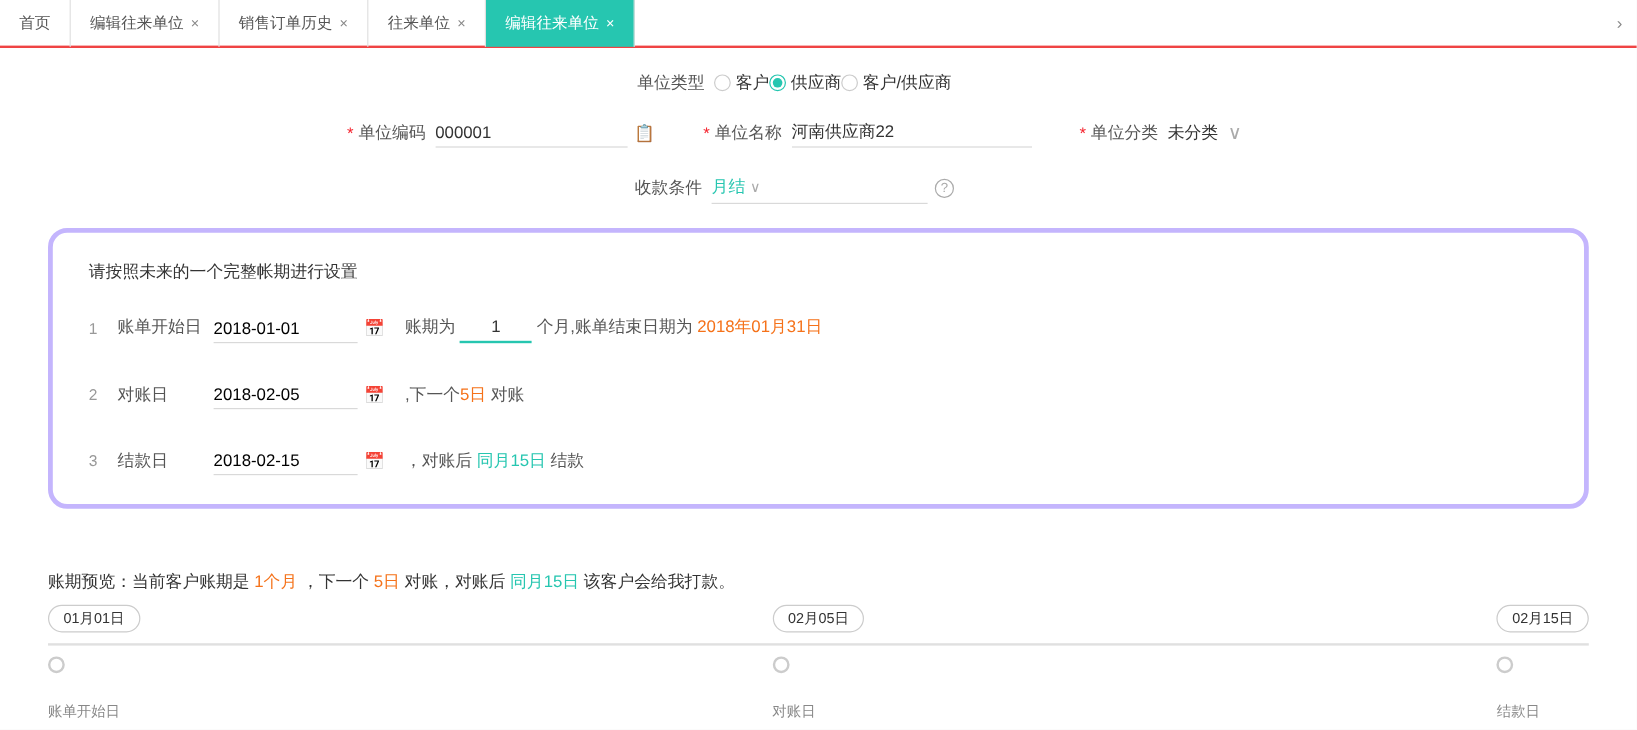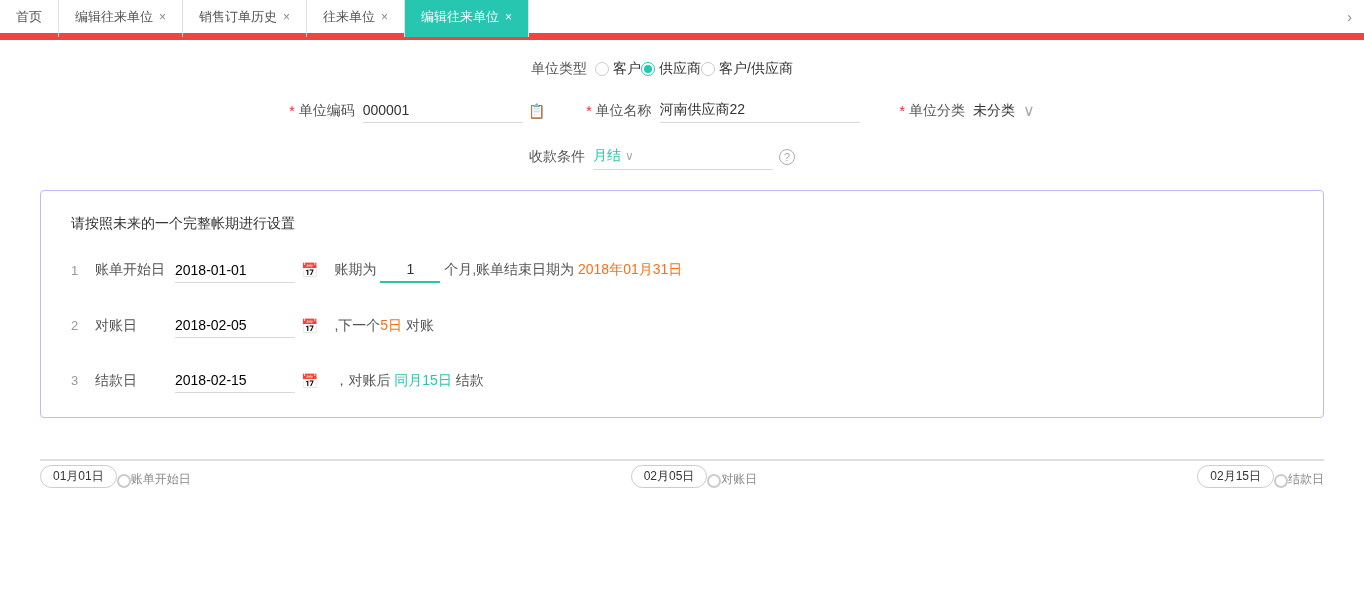--- a/index.html
+++ b/index.html
@@ -3,21 +3,21 @@
   <meta charset="utf-8">
   <style>
     * { box-sizing: border-box; margin: 0; padding: 0; }
     body { font-family: -apple-system, BlinkMacSystemFont, 'PingFang SC', 'Microsoft YaHei', sans-serif; font-size: 14px; color: #333; background: #f5f5f5; }
 
     
     .tab-bar {
       display: flex;
       align-items: center;
       background: #fff;
-      border-bottom: 7px solid #ef4444;
+      border-bottom: 2px solid #ef4444;
       height: 40px;
       padding: 0 0;
     }
     .tab {
       display: flex;
       align-items: center;
       padding: 0 16px;
       height: 40px;
       cursor: pointer;
       color: #555;
@@ -150,24 +150,24 @@
       font-size: 11px;
       display: flex;
       align-items: center;
       justify-content: center;
       cursor: pointer;
       margin-left: 6px;
     }
 
     
     .period-box {
-      border: 1px solid #c4b5fd;
-      border-radius: 4px;
+      border: 4px solid #c4b5fd;
+      border-radius: 16px;
       padding: 24px 30px;
-      margin-bottom: 7px;
+      margin-bottom: 36px;
     }
     .period-title {
       color: #333;
       font-size: 14px;
       margin-bottom: 24px;
     }
     .period-row {
       display: flex;
       align-items: center;
       margin-bottom: 30px;
@@ -246,23 +246,23 @@
     .timeline-points {
       display: flex;
       justify-content: space-between;
       align-items: flex-start;
       width: 100%;
       position: relative;
       z-index: 1;
     }
     .timeline-point {
       display: flex;
-      flex-direction: row;
-      align-items: flex-end;
-      gap: 0;
+      flex-direction: column;
+      align-items: flex-start;
+      gap: 20px;
     }
     .timeline-dot {
       width: 14px;
       height: 14px;
       border-radius: 50%;
       background: #fff;
       border: 2px solid #ccc;
     }
     .timeline-badge {
       background: #fff;
@@ -392,20 +392,29 @@
       <span class="period-label">结款日</span>
       <input class="period-date-input" type="text" value="2018-02-15" style="">
       <span class="calendar-icon">📅</span>
       <span class="period-desc">
         <span>，对账后 </span><span class="highlight-teal">同月15日</span><span> 结款</span>
       </span>
     </div>
   </div>
 
   <div class="preview-section">
+    <div class="preview-text">
+      <span>账期预览：当前客户账期是</span>
+      <span class="highlight-orange">1个月</span>
+      <span>，下一个</span>
+      <span class="highlight-orange">5日</span>
+      <span>对账，对账后</span>
+      <span class="highlight-teal">同月15日</span>
+      <span>该客户会给我打款。</span>
+    </div>
 
     <div class="timeline-container">
       <div class="timeline-line"></div>
       <div class="timeline-points">
         <div class="timeline-point">
           <div class="timeline-badge">01月01日</div>
           <div class="timeline-dot"></div>
           <div class="timeline-sublabel">账单开始日</div>
         </div>
         <div class="timeline-point">

